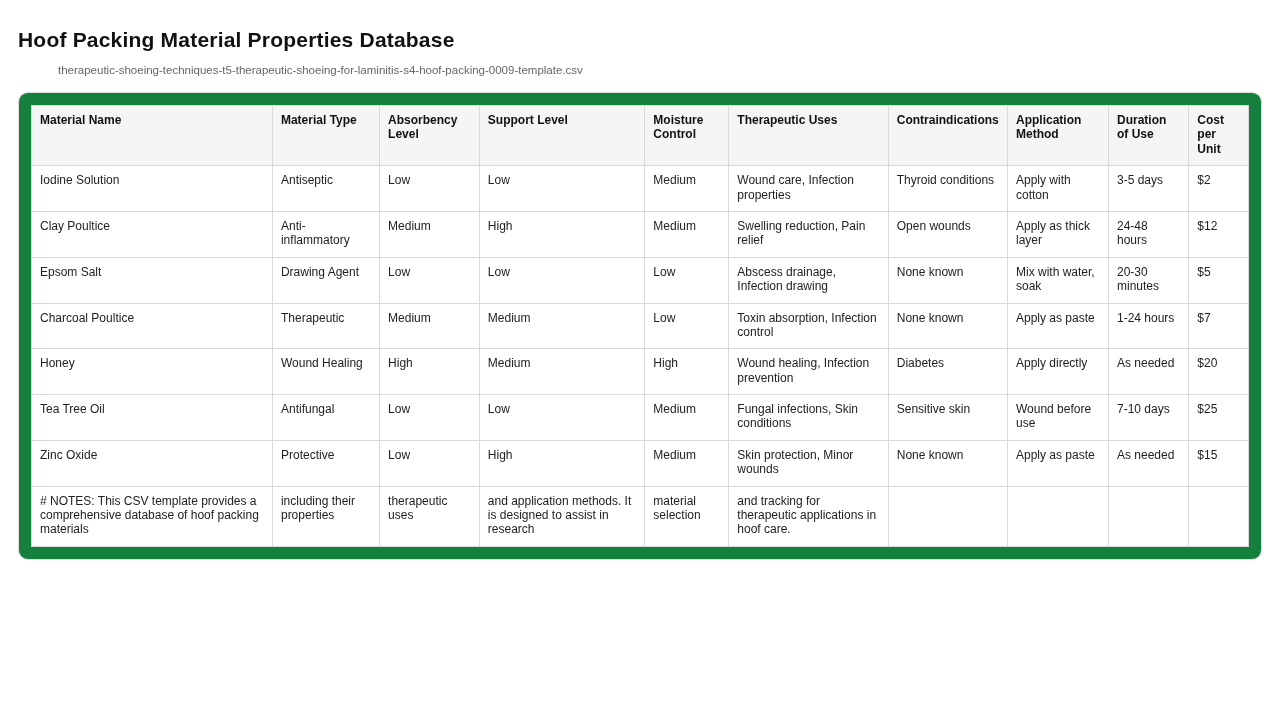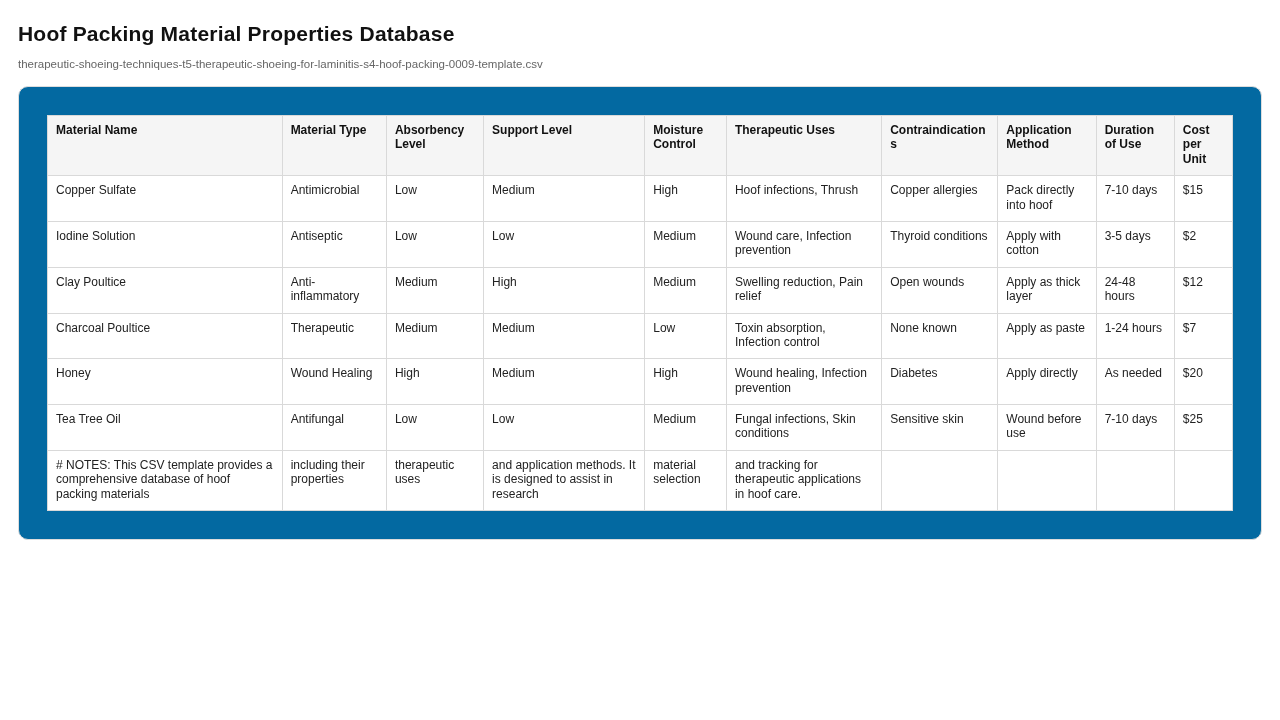--- a/index.html
+++ b/index.html
@@ -11,33 +11,34 @@
     color: #1a1a1a;
   }
   .page {
     padding: 18px;
   }
   .page-title {
     font-size: 21px;
     font-weight: bold;
     color: #111111;
     letter-spacing: 0.2px;
-    margin-top: 4px;
+    margin-top: 10px;
   }
   .file-subtitle {
     font-size: 11.5px;
     color: #666666;
     margin-top: 12px;
+    margin-left: 40px;
   }
   .table-container {
     margin-top: 16px;
     border: 1px solid #dddddd;
     border-radius: 10px;
-    padding: 28px;
-    background: #0369a1;
+    padding: 12px;
+    background: #15803d;
   }
   table.materials {
     width: 100%;
     border-collapse: collapse;
     table-layout: fixed;
     font-size: 12px;
     line-height: 1.2;
   }
   table.materials th,
   table.materials td {
@@ -98,56 +99,56 @@
             <th>Moisture Control</th>
             <th>Therapeutic Uses</th>
             <th>Contraindications</th>
             <th>Application Method</th>
             <th>Duration of Use</th>
             <th>Cost per Unit</th>
           </tr>
       </thead>
       <tbody>
           <tr>
-            <td>Copper Sulfate</td>
-            <td>Antimicrobial</td>
-            <td>Low</td>
-            <td>Medium</td>
-            <td>High</td>
-            <td>Hoof infections, Thrush</td>
-            <td>Copper allergies</td>
-            <td>Pack directly into hoof</td>
-            <td>7-10 days</td>
-            <td>$15</td>
-          </tr>
-          <tr>
             <td>Iodine Solution</td>
             <td>Antiseptic</td>
             <td>Low</td>
             <td>Low</td>
             <td>Medium</td>
-            <td>Wound care, Infection prevention</td>
+            <td>Wound care, Infection properties</td>
             <td>Thyroid conditions</td>
             <td>Apply with cotton</td>
             <td>3-5 days</td>
             <td>$2</td>
           </tr>
           <tr>
             <td>Clay Poultice</td>
             <td>Anti-inflammatory</td>
             <td>Medium</td>
             <td>High</td>
             <td>Medium</td>
             <td>Swelling reduction, Pain relief</td>
             <td>Open wounds</td>
             <td>Apply as thick layer</td>
             <td>24-48 hours</td>
             <td>$12</td>
           </tr>
           <tr>
+            <td>Epsom Salt</td>
+            <td>Drawing Agent</td>
+            <td>Low</td>
+            <td>Low</td>
+            <td>Low</td>
+            <td>Abscess drainage, Infection drawing</td>
+            <td>None known</td>
+            <td>Mix with water, soak</td>
+            <td>20-30 minutes</td>
+            <td>$5</td>
+          </tr>
+          <tr>
             <td>Charcoal Poultice</td>
             <td>Therapeutic</td>
             <td>Medium</td>
             <td>Medium</td>
             <td>Low</td>
             <td>Toxin absorption, Infection control</td>
             <td>None known</td>
             <td>Apply as paste</td>
             <td>1-24 hours</td>
             <td>$7</td>
@@ -168,20 +169,32 @@
             <td>Tea Tree Oil</td>
             <td>Antifungal</td>
             <td>Low</td>
             <td>Low</td>
             <td>Medium</td>
             <td>Fungal infections, Skin conditions</td>
             <td>Sensitive skin</td>
             <td>Wound before use</td>
             <td>7-10 days</td>
             <td>$25</td>
+          </tr>
+          <tr>
+            <td>Zinc Oxide</td>
+            <td>Protective</td>
+            <td>Low</td>
+            <td>High</td>
+            <td>Medium</td>
+            <td>Skin protection, Minor wounds</td>
+            <td>None known</td>
+            <td>Apply as paste</td>
+            <td>As needed</td>
+            <td>$15</td>
           </tr>
           <tr>
             <td># NOTES: This CSV template provides a comprehensive database of hoof packing materials</td>
             <td>including their properties</td>
             <td>therapeutic uses</td>
             <td>and application methods. It is designed to assist in research</td>
             <td>material selection</td>
             <td>and tracking for therapeutic applications in hoof care.</td>
             <td></td>
             <td></td>

